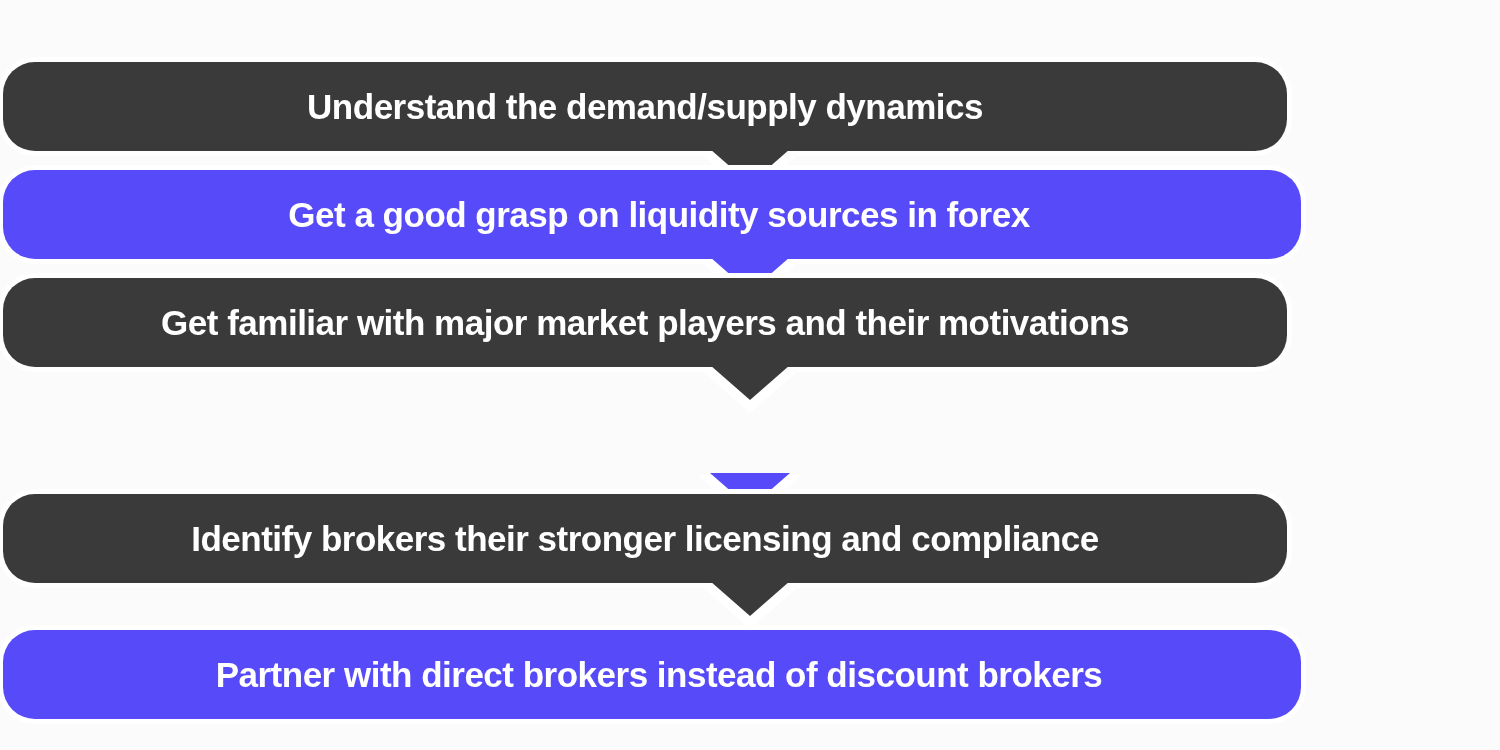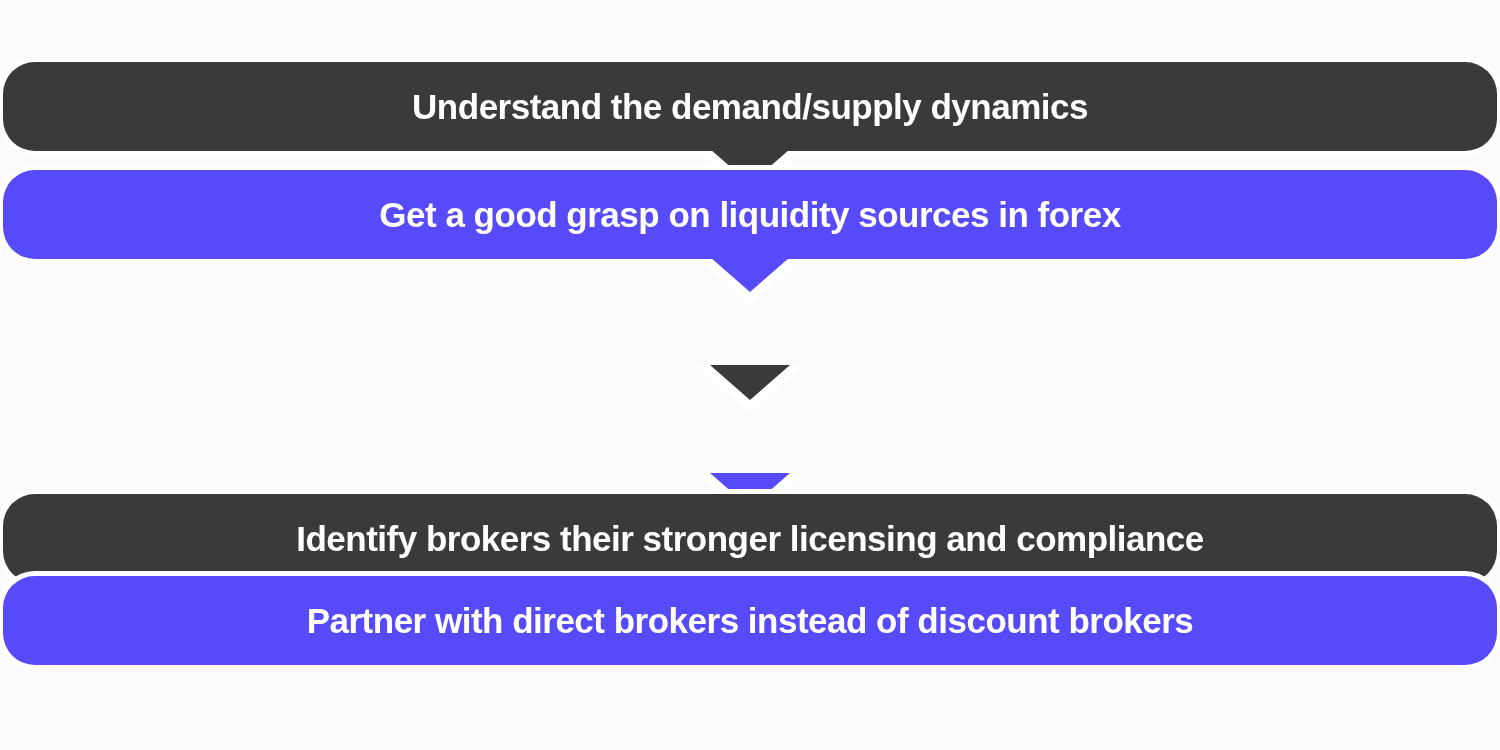--- a/index.html
+++ b/index.html
@@ -10,30 +10,30 @@
   .canvas {
     position: relative;
     width: 1500px;
     height: 750px;
     background: #fbfbfb;
     overflow: hidden;
   }
   .bar {
     position: absolute;
     left: 3px;
-    width: 1494px;
+    width: 1284px;
     height: 89px;
     border-radius: 32px;
     display: flex;
     align-items: center;
     justify-content: center;
     box-shadow: 0 0 0 5px #ffffff;
   }
   .bar.dark   { background: var(--dark); }
-  .bar.purple { background: var(--purple); }
+  .bar.purple { background: var(--purple); padding-left: 14px; }
   .bar-label {
     color: var(--text);
     font-size: 35px;
     font-weight: 700;
     letter-spacing: -0.5px;
     white-space: nowrap;
     text-align: center;
   }
   .arrow {
     position: absolute;
@@ -62,20 +62,23 @@
 
   <div class="bar purple" style="top:170px">
     <span class="bar-label">Get a good grasp on liquidity sources in forex</span>
   </div>
 
   <svg class="arrow arrow-purple" style="top:257px" viewBox="0 0 120 54">
     <polygon class="tri-outline" points="8,2 112,2 60,48"></polygon>
     <polygon class="tri-main" points="20,0 100,0 60,35"></polygon>
   </svg>
 
+  <div class="bar dark" style="top:278px">
+    <span class="bar-label">Get familiar with major market players and their motivations</span>
+  </div>
 
   <svg class="arrow arrow-dark" style="top:365px" viewBox="0 0 120 54">
     <polygon class="tri-outline" points="8,2 112,2 60,48"></polygon>
     <polygon class="tri-main" points="20,0 100,0 60,35"></polygon>
   </svg>
 
 
   <svg class="arrow arrow-purple" style="top:473px" viewBox="0 0 120 54">
     <polygon class="tri-outline" points="8,2 112,2 60,48"></polygon>
     <polygon class="tri-main" points="20,0 100,0 60,35"></polygon>
@@ -83,17 +86,17 @@
 
   <div class="bar dark" style="top:494px">
     <span class="bar-label">Identify brokers their stronger licensing and compliance</span>
   </div>
 
   <svg class="arrow arrow-dark" style="top:581px" viewBox="0 0 120 54">
     <polygon class="tri-outline" points="8,2 112,2 60,48"></polygon>
     <polygon class="tri-main" points="20,0 100,0 60,35"></polygon>
   </svg>
 
-  <div class="bar purple" style="top:576px">
+  <div class="bar purple" style="top:630px">
     <span class="bar-label">Partner with direct brokers instead of discount brokers</span>
   </div>
 
 </div>
 
 </body></html>

